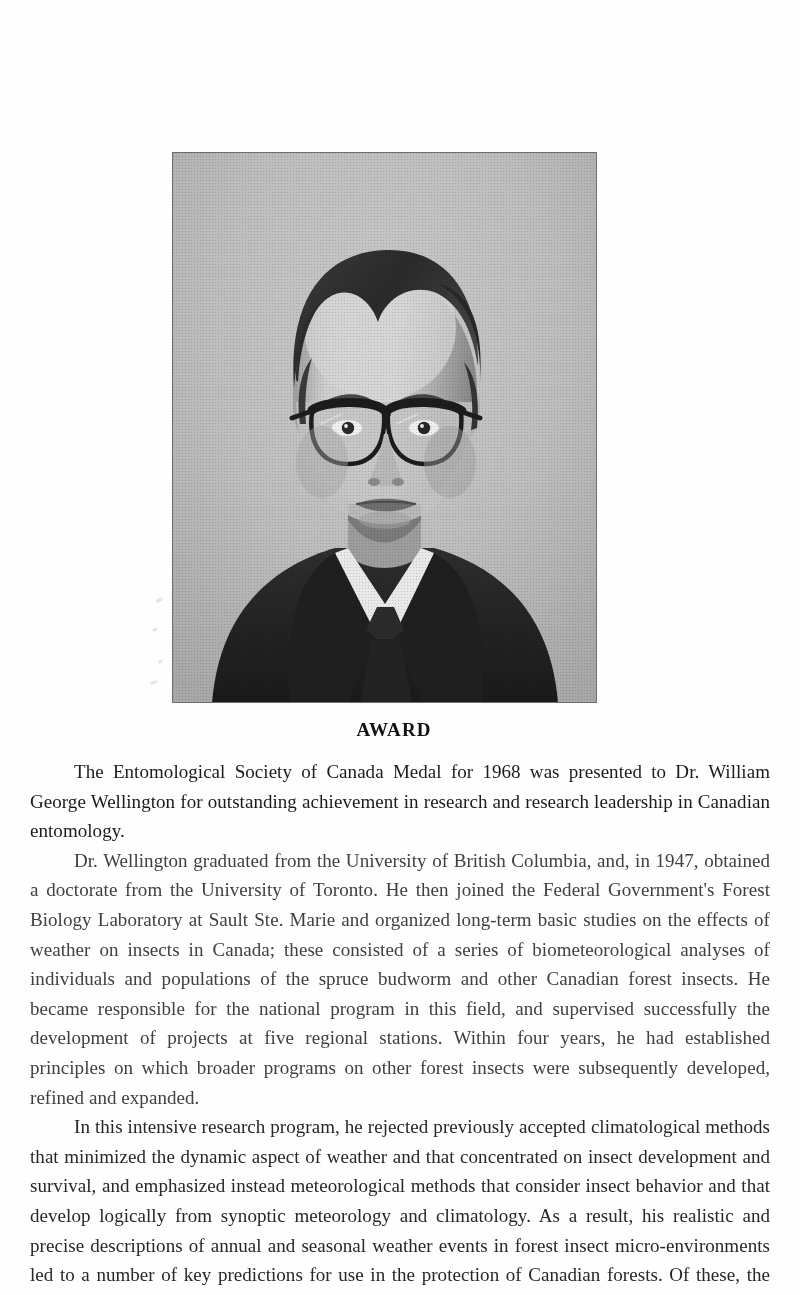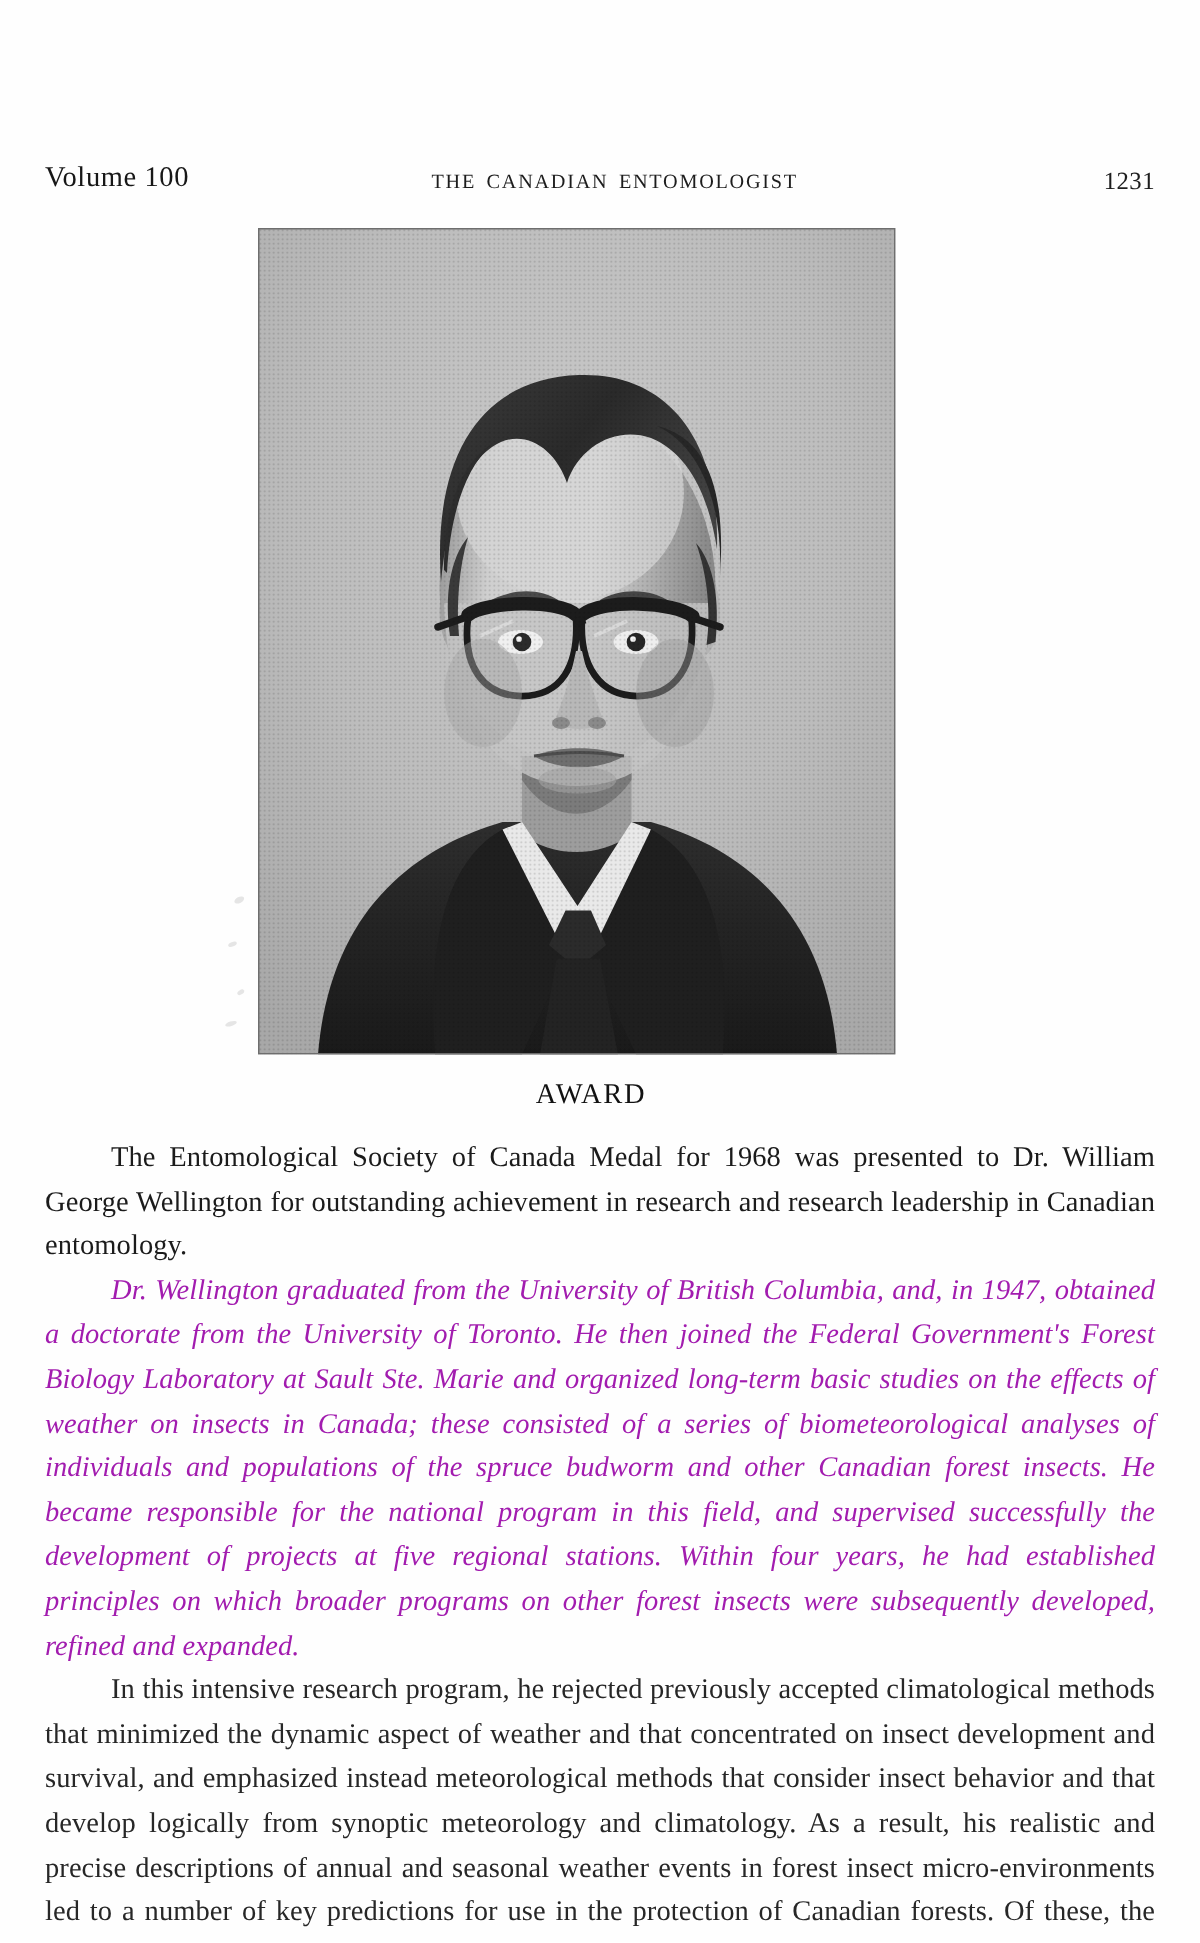--- a/index.html
+++ b/index.html
@@ -83,21 +83,21 @@
   .smudge.s4 { left: 150px; top: 681px; width: 8px;  height: 3px; transform: rotate(-18deg); }
 
   
   .award-heading {
     position: absolute;
     left: 0;
     right: 12px;
     top: 719px;
     text-align: center;
     font-size: 19px;
-    font-weight: normal;
+    font-weight: bold;
     letter-spacing: 1.1px;
     color: #121212;
   }
 
   
   .body-text {
     position: absolute;
     left: 30px;
     top: 757px;
     width: 740px;
@@ -107,33 +107,28 @@
     text-align: justify;
     text-justify: inter-word;
     font-size: 19px;
     line-height: 29.6px;
     letter-spacing: 0.05px;
     color: #1b1b1b;
     text-indent: 44px;
   }
   .para:last-child { text-align: justify; }
   
-  .para.fade-a { color: #a21caf; font-style: italic; }
+  .para.fade-a { color: #404040; }
   .para.fade-b { color: #272727; }
 </style>
 </head>
 <body>
 
 <div class="page">
 
-  <div class="running-head">
-    <span class="rh-volume">Volume 100</span>
-    <span class="rh-journal">THE CANADIAN ENTOMOLOGIST</span>
-    <span class="rh-pageno">1231</span>
-  </div>
 
   <div class="plate">
     <svg class="photo-svg" viewBox="0 0 425 551" preserveAspectRatio="none">
       <defs>
 
         <pattern id="halftone" width="3" height="3" patternUnits="userSpaceOnUse">
           <rect width="3" height="3" fill="none"></rect>
           <circle cx="1.5" cy="1.5" r="0.62" fill="#000" opacity="0.17"></circle>
         </pattern>
         <radialGradient id="bgGrad" cx="50%" cy="34%" r="78%">

